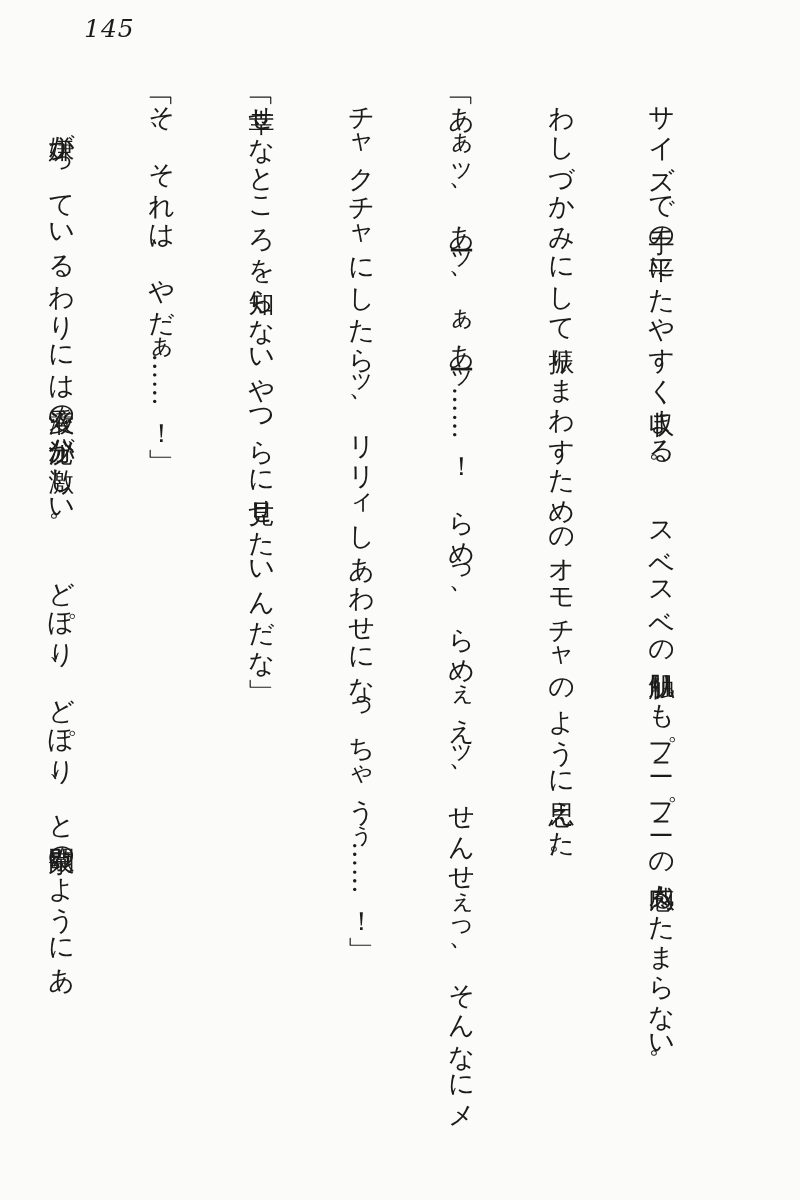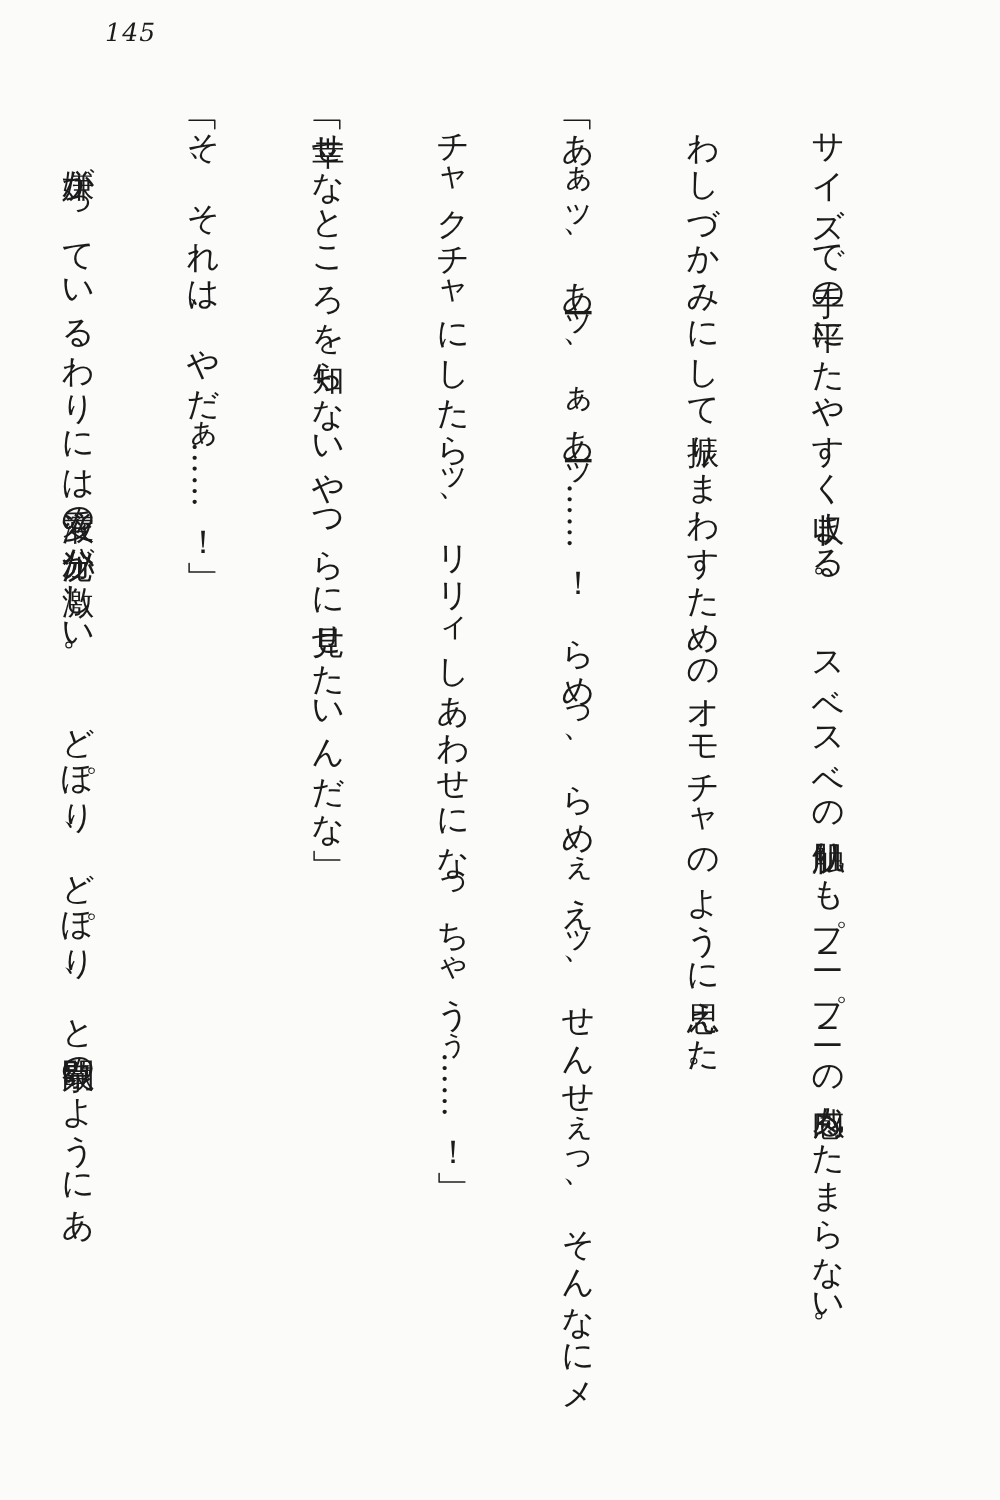--- a/index.html
+++ b/index.html
@@ -15,21 +15,21 @@
     font-family: "DejaVu Serif", serif;
   }
   .page {
     position: absolute;
     inset: 0;
   }
   .page-number {
     position: absolute;
     top: 14px;
     left: 84px;
-    font-size: 20px;
+    font-size: 25px;
     font-style: italic;
     color: #1b1b1b;
     letter-spacing: 1px;
     font-family: "DejaVu Serif", serif;
   }
   .text-block {
     position: absolute;
     top: 88px;
     right: 58px;
     height: 1072px;

